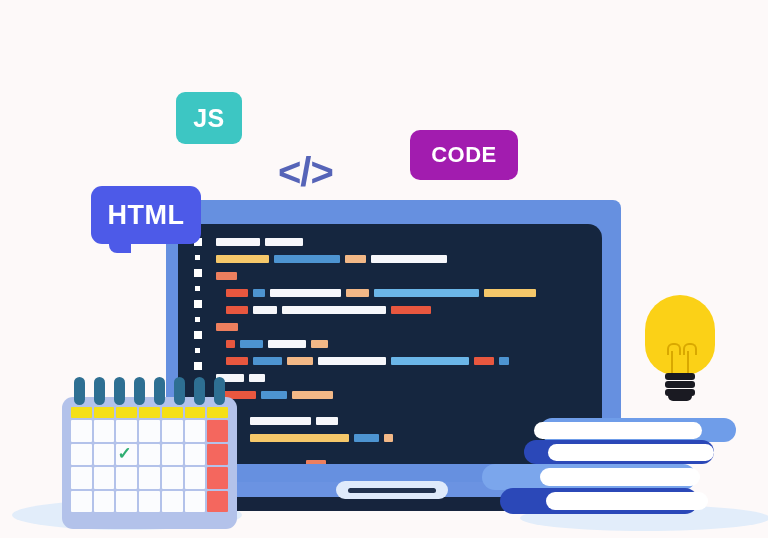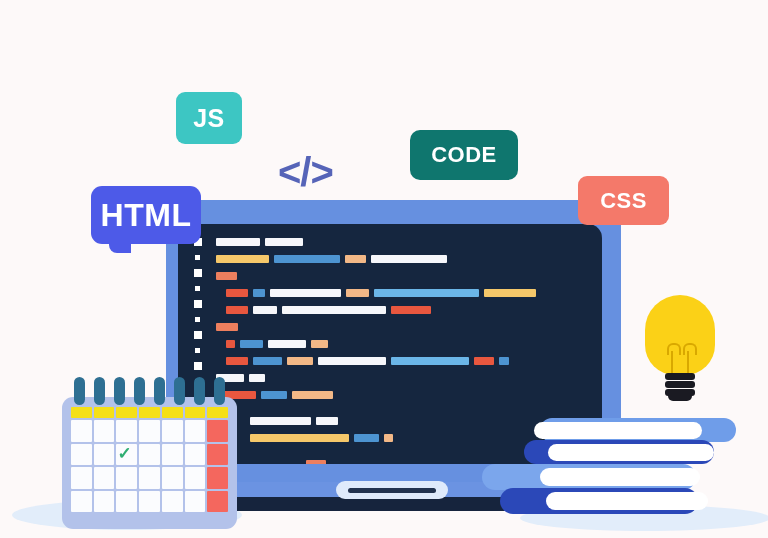--- a/index.html
+++ b/index.html
@@ -16,21 +16,21 @@
     position:absolute;
     display:flex;align-items:center;justify-content:center;
     color:#ffffff;
     font-weight:bold;
     letter-spacing:.5px;
     border-radius:10px;
     line-height:1;
     z-index:40;
   }
   #badge-js{left:176px;top:92px;width:66px;height:52px;background:#3dc6c3;font-size:25px;border-radius:9px;}
-  #badge-html{left:91px;top:186px;width:110px;height:58px;background:#4d5ae8;font-size:32px;border-radius:11px;}
+  #badge-html{left:91px;top:186px;width:110px;height:58px;background:#4d5ae8;font-size:27px;border-radius:11px;}
   #badge-code{left:410px;top:130px;width:108px;height:50px;background:#f3cc52;font-size:22px;border-radius:10px;}
   #badge-css{left:578px;top:176px;width:91px;height:49px;background:#f4796a;font-size:22px;border-radius:9px;}
 
   
   #badge-html:after{
     content:"";position:absolute;left:18px;bottom:-9px;width:22px;height:14px;
     background:#4d5ae8;border-bottom-left-radius:8px;
   }
 
   
@@ -138,25 +138,22 @@
 
   <div class="shadow" id="shadow-left" style="background: rgb(226, 237, 250);"></div>
   <div class="shadow" id="shadow-right" style="background: rgb(226, 237, 250);"></div>
 
   <div class="badge" id="badge-js" style="background: rgb(61, 198, 195); color: rgb(255, 255, 255); align-items: center;">
       <span>JS</span>
     </div>
   <div class="badge" id="badge-html" style="background: rgb(77, 90, 232); color: rgb(255, 255, 255);">
       <span>HTML</span>
     </div>
-  <div class="badge" id="badge-code" style="background: #0f766e; color: rgb(255, 255, 255);">
+  <div class="badge" id="badge-code" style="background: #a21caf; color: rgb(255, 255, 255);">
       <span>CODE</span>
-    </div>
-  <div class="badge" id="badge-css" style="background: rgb(244, 121, 106); color: rgb(255, 255, 255);">
-      <span>CSS</span>
     </div>
 
   <div id="code-glyph" style="color: rgb(86, 100, 184);">&lt;/&gt;</div>
 
   <div id="laptop">
     <div id="laptop-frame" style="background: rgb(102, 144, 224);">
       <div id="laptop-screen" style="background: rgb(21, 38, 63);">
         <div id="gutter">
             <div class="gutter-dot" style="background: rgb(255, 255, 255);"></div>
             <div class="gutter-dot small" style="background: rgb(255, 255, 255);"></div>

